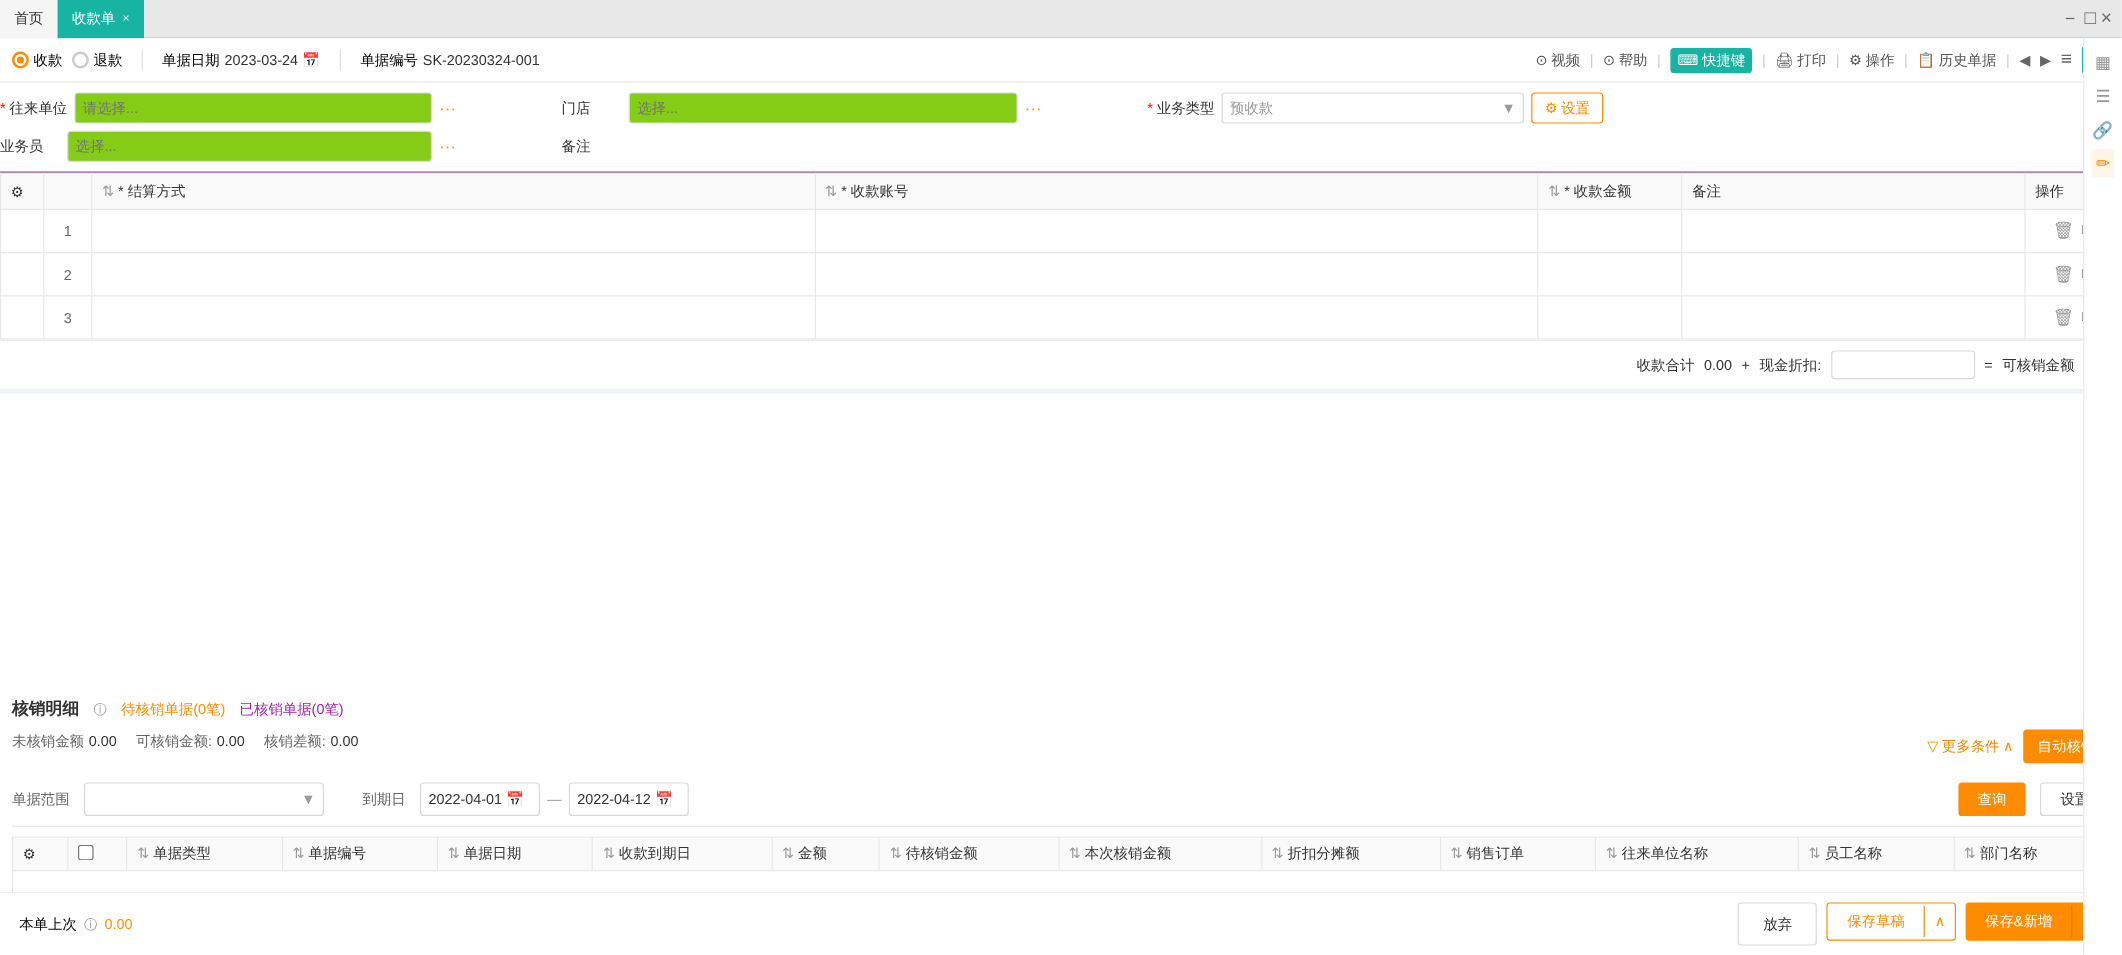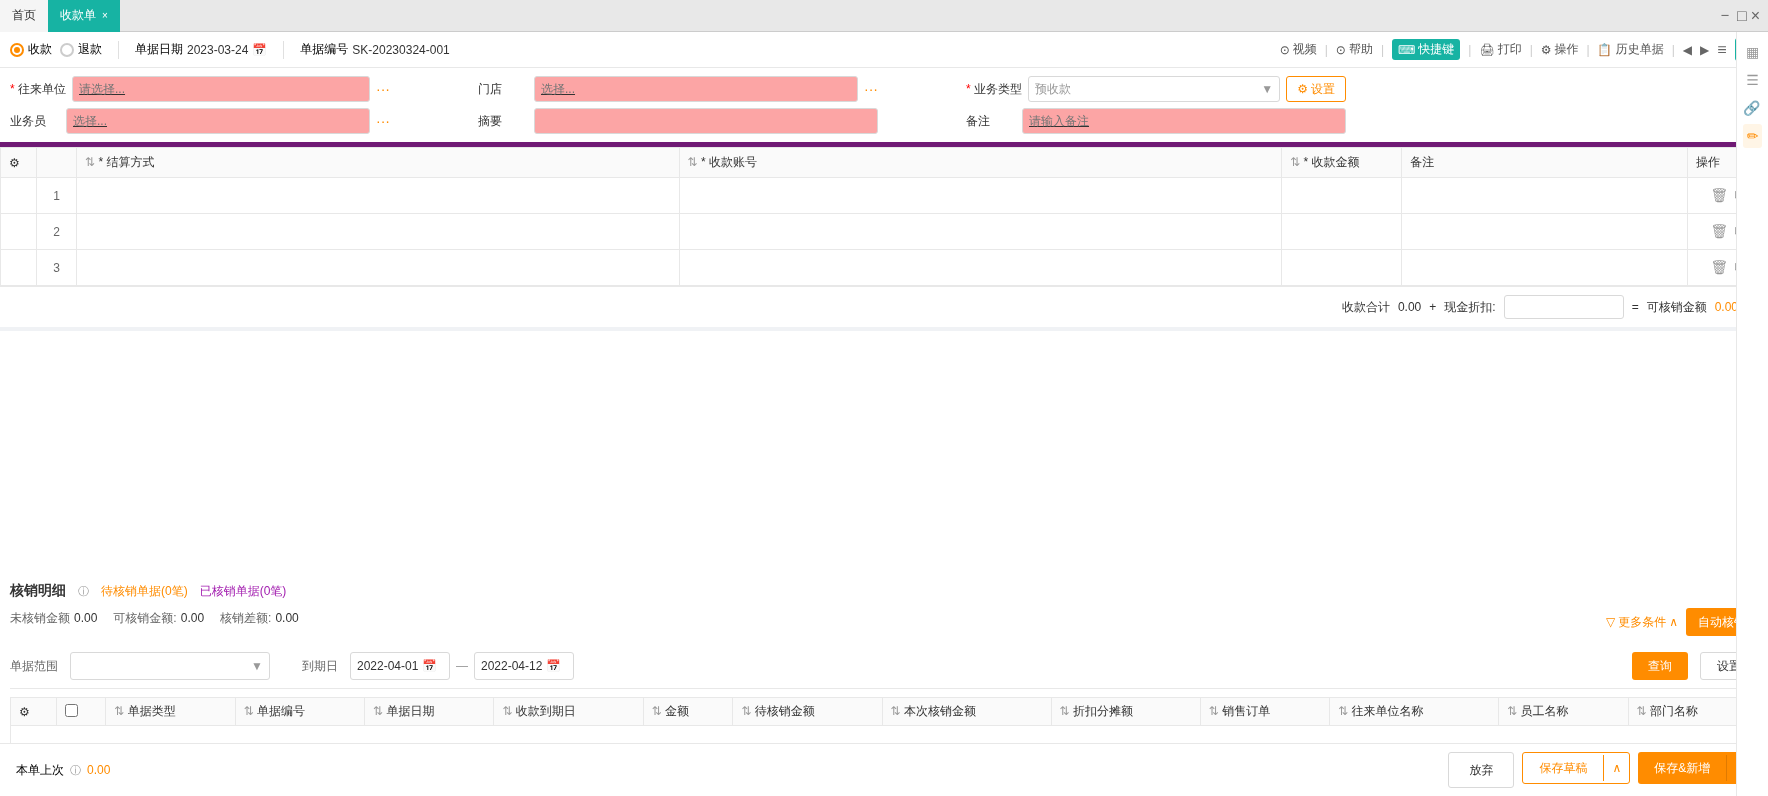--- a/index.html
+++ b/index.html
@@ -45,32 +45,32 @@
     .date-val { color: #333; font-weight: 500; }
     .cal-icon { color: #999; cursor: pointer; }
     .doc-num { display: flex; align-items: center; gap: 4px; }
     .toolbar-actions { margin-left: auto; display: flex; align-items: center; gap: 8px; }
     .toolbar-btn { display: flex; align-items: center; gap: 3px; color: #555; cursor: pointer; font-size: 12px; }
     .toolbar-btn.active { background: #17b3a3; color: #fff; padding: 2px 6px; border-radius: 3px; }
     .toolbar-sep { color: #ccc; }
 
     
     .form-section {
-      padding: 8px 10px;
+      padding: 8px 0;
       background: #fff;
-      border-bottom: 5px solid #701a75;
+      border-bottom: 1px solid #701a75;
       flex-shrink: 0;
     }
     .form-row { display: flex; align-items: center; gap: 8px; margin-bottom: 6px; }
     .form-row:last-child { margin-bottom: 0; }
     .form-label { color: #333; white-space: nowrap; min-width: 50px; }
     .form-input {
       border: 1px solid #d9d9d9; border-radius: 3px;
-      padding: 3px 6px; height: 26px; background: #fca5a5;
-      color: #333; outline: none; flex: 1; text-decoration: underline;
+      padding: 3px 6px; height: 26px; background: #84cc16;
+      color: #333; outline: none; flex: 1;
     }
     .more-btn { color: #ff8c00; cursor: pointer; font-size: 14px; }
     .form-group { display: flex; align-items: center; gap: 6px; flex: 1; }
     .form-select {
       border: 1px solid #d9d9d9; border-radius: 3px;
       padding: 3px 6px; height: 26px; background: #fff;
       color: #999; flex: 1; display: flex; align-items: center; justify-content: space-between;
       cursor: pointer;
     }
     .select-arrow { color: #999; }
@@ -93,21 +93,21 @@
     }
     .data-table .row-num { color: #666; text-align: center; width: 40px; }
     .col-settings { width: 36px; text-align: center; }
     .col-actions { width: 80px; text-align: center; }
     .action-icons { display: flex; gap: 6px; justify-content: center; }
     .action-icon { color: #999; cursor: pointer; font-size: 14px; }
 
     
     .summary-row {
       display: flex; align-items: center; justify-content: flex-end;
-      padding: 8px 30px; background: #fff; border-top: 1px solid #e8e8e8;
+      padding: 8px 8px; background: #fff; border-top: 1px solid #e8e8e8;
       gap: 8px; color: #333; flex-shrink: 0;
     }
     .summary-orange { color: #ff8c00; font-weight: 500; }
     .summary-input {
       border: 1px solid #d9d9d9; border-radius: 3px;
       width: 120px; height: 24px; padding: 2px 6px;
     }
 
     
     .verif-section {
@@ -323,28 +323,23 @@
       </div>
     </div>
     <div class="form-row">
 
       <div class="form-group" style="max-width:380px;">
         <span class="form-label" style="min-width:50px;">业务员</span>
         <input class="form-input" style="flex: 1 1 0%;" placeholder="选择...">
         <span class="more-btn">···</span>
       </div>
 
-      <div class="form-group" style="max-width:400px;margin-left:80px;">
-        <span class="form-label">摘要</span>
-        <input class="form-input" style="flex: 1 1 0%;">
-      </div>
 
       <div class="form-group" style="max-width:380px;margin-left:80px;">
         <span class="form-label">备注</span>
-        <input class="form-input" style="flex: 1 1 0%;" placeholder="请输入备注">
       </div>
     </div>
   </div>
 
   <div class="table-section">
     <table class="data-table">
       <thead>
         <tr>
           <th class="col-settings">
             <span>⚙</span>

